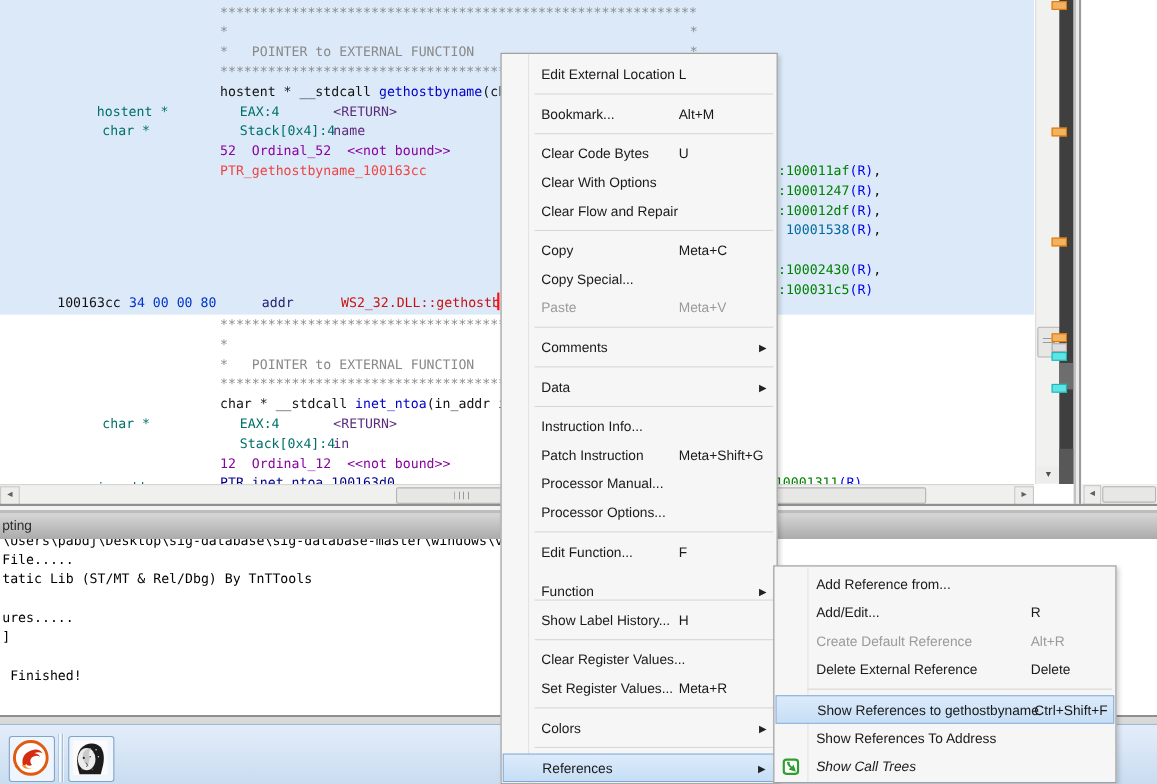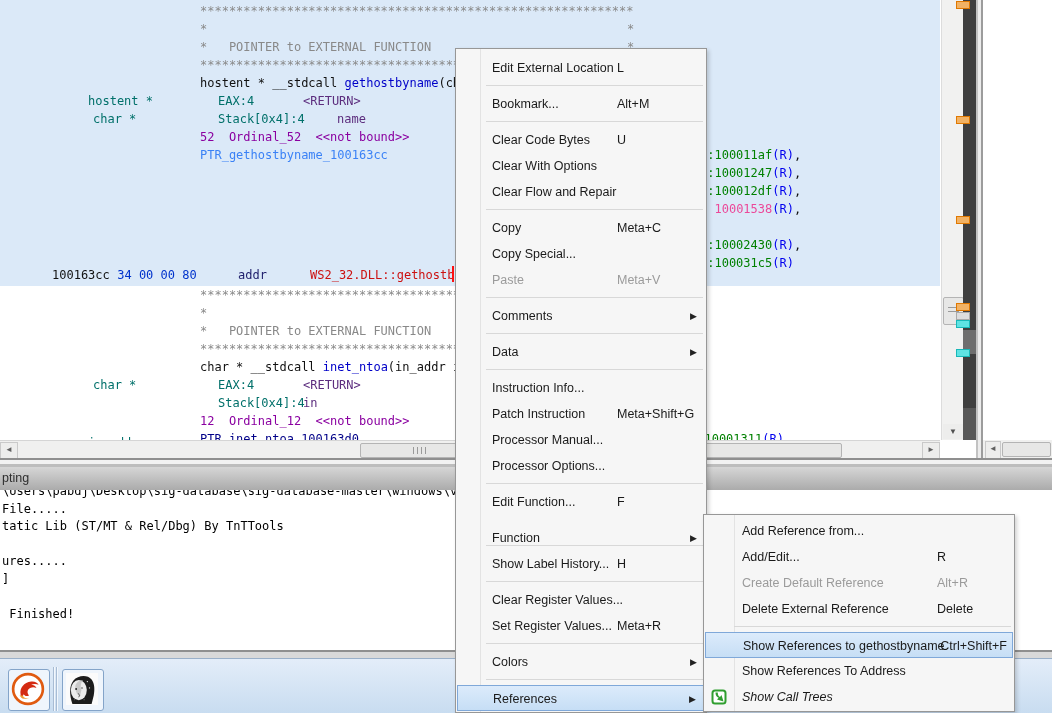--- a/index.html
+++ b/index.html
@@ -91,26 +91,26 @@
 
   <div id="listing">
     <div id="selection"></div>
     <div id="listing-lines">
         <div class="lline" style="top: 3px;"><span class="lpart" style="left: 200px;"><span style="color: rgb(137, 137, 137);">************************************************************</span></span></div>
         <div class="lline" style="top: 21px;"><span class="lpart" style="left: 200px;"><span style="color: rgb(137, 137, 137);">*</span></span><span class="lpart" style="left: 627px;"><span style="color: rgb(137, 137, 137);">*</span></span></div>
         <div class="lline" style="top: 39px;"><span class="lpart" style="left: 200px;"><span style="color: rgb(137, 137, 137);">*   POINTER to EXTERNAL FUNCTION</span></span><span class="lpart" style="left: 627px;"><span style="color: rgb(137, 137, 137);">*</span></span></div>
         <div class="lline" style="top: 57px;"><span class="lpart" style="left: 200px;"><span style="color: rgb(137, 137, 137);">************************************************************</span></span></div>
         <div class="lline" style="top: 75px;"><span class="lpart" style="left: 200px;"><span style="color: rgb(17, 17, 17);">hostent * __stdcall </span><span style="color: rgb(0, 0, 200);">gethostbyname</span><span style="color: rgb(17, 17, 17);">(ch</span></span></div>
         <div class="lline" style="top: 93px;"><span class="lpart" style="left: 88px;"><span style="color: rgb(0, 112, 106);">hostent *</span></span><span class="lpart" style="left: 218px;"><span style="color: rgb(0, 112, 106);">EAX:4</span></span><span class="lpart" style="left: 303px;"><span style="color: rgb(92, 45, 126);">&lt;RETURN&gt;</span></span></div>
-        <div class="lline" style="top: 111px;"><span class="lpart" style="left: 93px;"><span style="color: rgb(0, 112, 106);">char *</span></span><span class="lpart" style="left: 218px;"><span style="color: rgb(0, 112, 106);">Stack[0x4]:4</span></span><span class="lpart" style="left: 303px; margin-left: 34px;"><span style="color: rgb(92, 45, 126);">name</span></span></div>
+        <div class="lline" style="top: 111px;"><span class="lpart" style="left: 93px;"><span style="color: rgb(0, 112, 106);">char *</span></span><span class="lpart" style="left: 218px;"><span style="color: rgb(0, 112, 106);">Stack[0x4]:4</span></span><span class="lpart" style="left: 303px;"><span style="color: rgb(92, 45, 126);">name</span></span></div>
         <div class="lline" style="top: 129px;"><span class="lpart" style="left: 200px;"><span style="color: rgb(138, 0, 160);">52  Ordinal_52  &lt;&lt;not bound&gt;&gt;</span></span></div>
-        <div class="lline" style="top: 147px;"><span class="lpart" style="left: 200px;"><span style="color: #3b82f6;">PTR_gethostbyname_100163cc</span></span><span class="lpart" style="left: 700px;"><span style="color: rgb(0, 128, 0);">4:100011af</span><span style="color: rgb(0, 0, 238);">(R)</span><span style="color: rgb(17, 17, 17);">,</span></span></div>
+        <div class="lline" style="top: 147px;"><span class="lpart" style="left: 200px;"><span style="color: #ef4444;">PTR_gethostbyname_100163cc</span></span><span class="lpart" style="left: 700px;"><span style="color: rgb(0, 128, 0);">4:100011af</span><span style="color: rgb(0, 0, 238);">(R)</span><span style="color: rgb(17, 17, 17);">,</span></span></div>
         <div class="lline" style="top: 165px;"><span class="lpart" style="left: 700px;"><span style="color: rgb(0, 128, 0);">4:10001247</span><span style="color: rgb(0, 0, 238);">(R)</span><span style="color: rgb(17, 17, 17);">,</span></span></div>
         <div class="lline" style="top: 183px;"><span class="lpart" style="left: 700px;"><span style="color: rgb(0, 128, 0);">4:100012df</span><span style="color: rgb(0, 0, 238);">(R)</span><span style="color: rgb(17, 17, 17);">,</span></span></div>
-        <div class="lline" style="top: 201px;"><span class="lpart" style="left: 700px;"><span style="color: rgb(17, 17, 17);">, </span><span style="color: #ec4899;">10001538</span><span style="color: rgb(0, 0, 238);">(R)</span><span style="color: rgb(17, 17, 17);">,</span></span></div>
+        <div class="lline" style="top: 201px;"><span class="lpart" style="left: 700px;"><span style="color: rgb(17, 17, 17);">, </span><span style="color: #0369a1;">10001538</span><span style="color: rgb(0, 0, 238);">(R)</span><span style="color: rgb(17, 17, 17);">,</span></span></div>
         <div class="lline" style="top: 219px;"><span class="lpart" style="left: 700px;"><span style="color: rgb(17, 17, 17);">,</span></span></div>
         <div class="lline" style="top: 237px;"><span class="lpart" style="left: 700px;"><span style="color: rgb(0, 128, 0);">f:10002430</span><span style="color: rgb(0, 0, 238);">(R)</span><span style="color: rgb(17, 17, 17);">,</span></span></div>
         <div class="lline" style="top: 255px;"><span class="lpart" style="left: 700px;"><span style="color: rgb(0, 128, 0);">e:100031c5</span><span style="color: rgb(0, 0, 238);">(R)</span></span></div>
         <div class="lline" style="top: 267px;"><span class="lpart" style="left: 52px;"><span style="color: rgb(17, 17, 17);">100163cc</span></span><span class="lpart" style="left: 110px;"><span style="color: rgb(0, 51, 204);"> 34 00 00 80</span></span><span class="lpart" style="left: 238px;"><span style="color: rgb(34, 34, 110);">addr</span></span><span class="lpart" style="left: 310px;"><span style="color: rgb(204, 17, 17);">WS2_32.DLL::gethostb</span></span></div>
         <div class="lline" style="top: 287px;"><span class="lpart" style="left: 200px;"><span style="color: rgb(137, 137, 137);">************************************************************</span></span></div>
         <div class="lline" style="top: 305px;"><span class="lpart" style="left: 200px;"><span style="color: rgb(137, 137, 137);">*</span></span><span class="lpart" style="left: 627px;"><span style="color: rgb(137, 137, 137);">*</span></span></div>
         <div class="lline" style="top: 323px;"><span class="lpart" style="left: 200px;"><span style="color: rgb(137, 137, 137);">*   POINTER to EXTERNAL FUNCTION</span></span><span class="lpart" style="left: 627px;"><span style="color: rgb(137, 137, 137);">*</span></span></div>
         <div class="lline" style="top: 341px;"><span class="lpart" style="left: 200px;"><span style="color: rgb(137, 137, 137);">************************************************************</span></span></div>
         <div class="lline" style="top: 359px;"><span class="lpart" style="left: 200px;"><span style="color: rgb(17, 17, 17);">char * __stdcall </span><span style="color: rgb(0, 0, 200);">inet_ntoa</span><span style="color: rgb(17, 17, 17);">(in_addr i</span></span></div>
         <div class="lline" style="top: 377px;"><span class="lpart" style="left: 93px;"><span style="color: rgb(0, 112, 106);">char *</span></span><span class="lpart" style="left: 218px;"><span style="color: rgb(0, 112, 106);">EAX:4</span></span><span class="lpart" style="left: 303px;"><span style="color: rgb(92, 45, 126);">&lt;RETURN&gt;</span></span></div>

